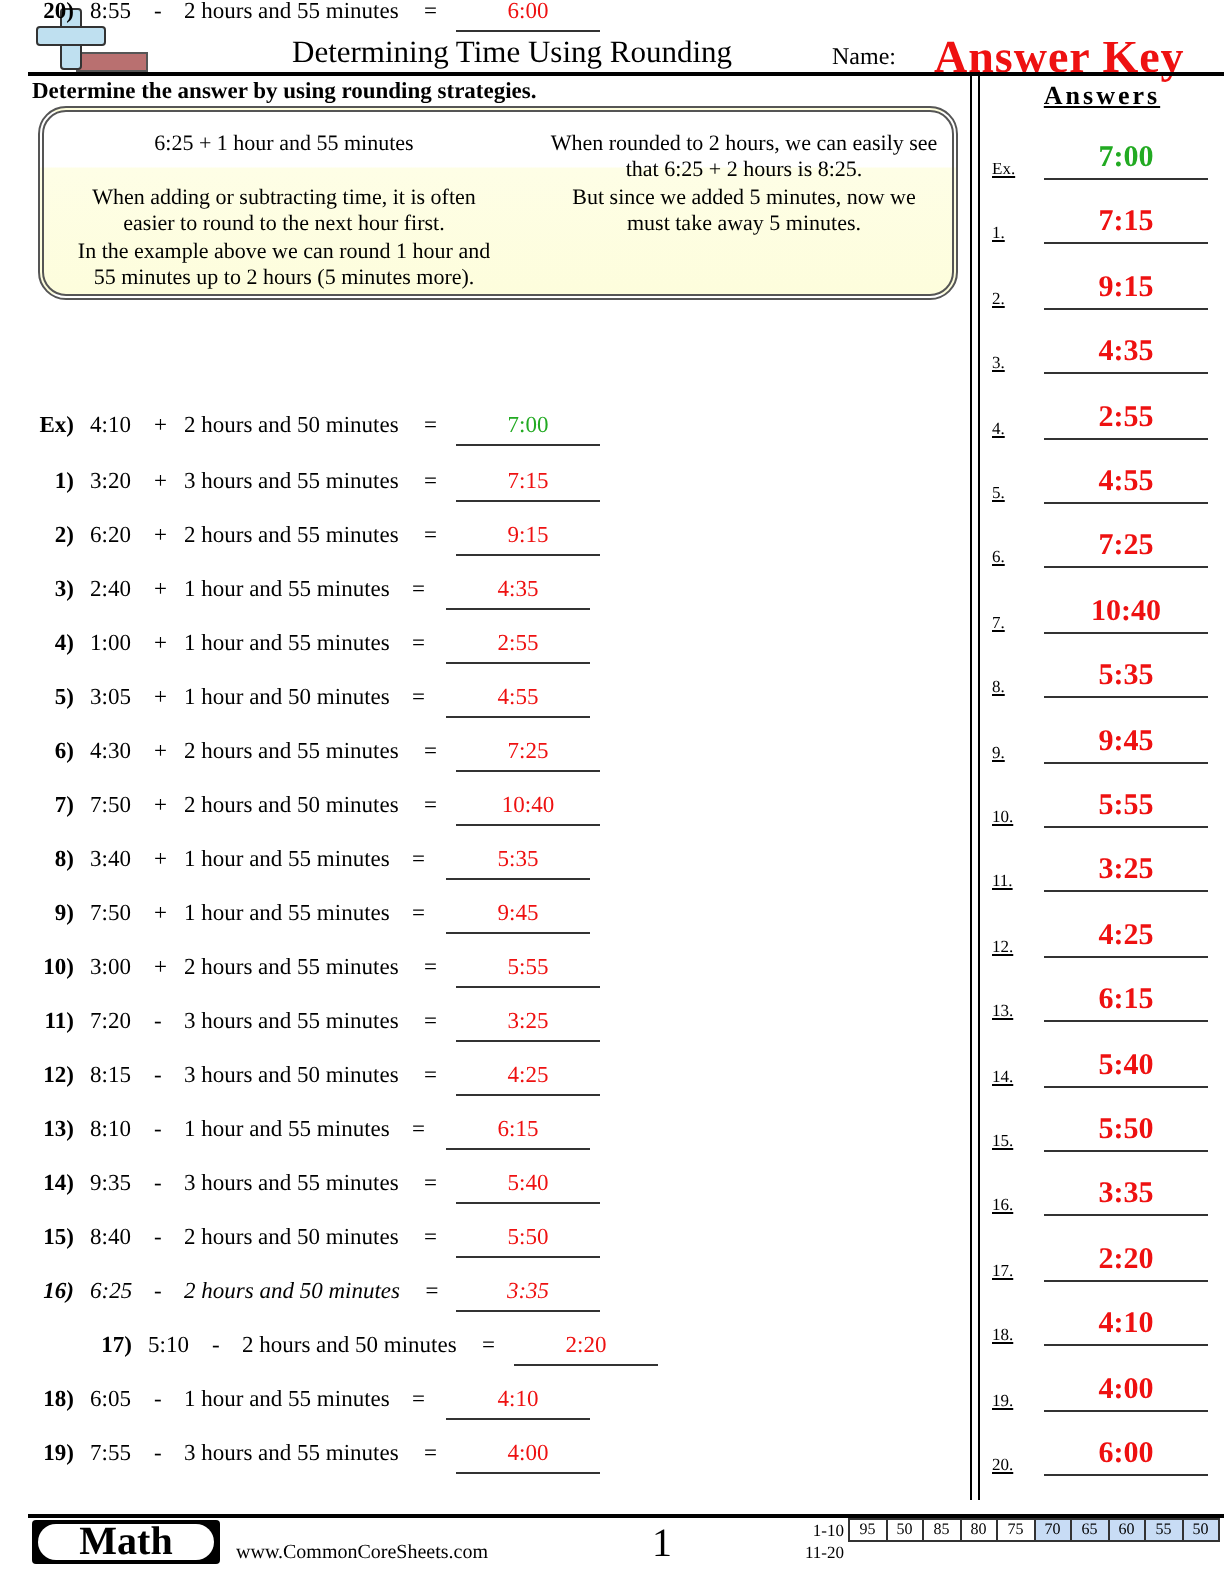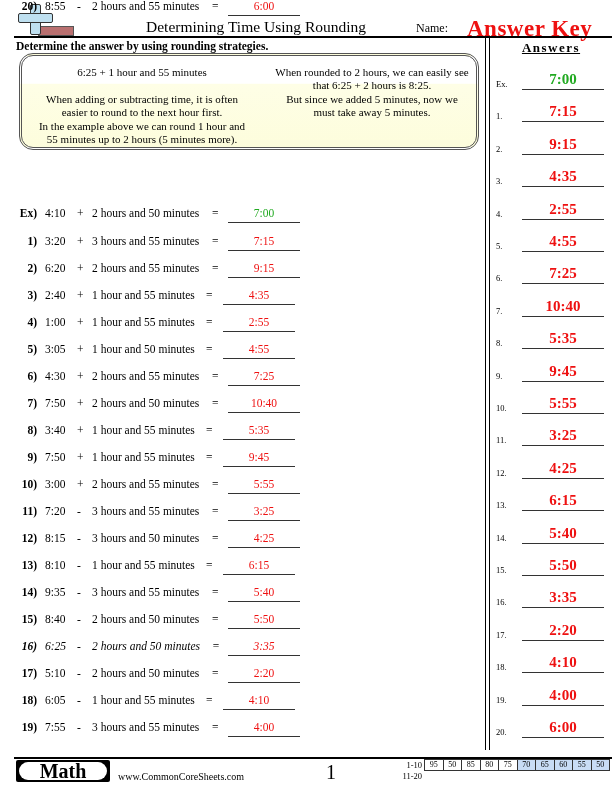--- a/index.html
+++ b/index.html
@@ -36,21 +36,21 @@
   .start { position: absolute; left: 45px; top: 0; }
   .op { position: absolute; left: 77px; top: 0; }
   .dur { position: absolute; left: 92px; top: 0; }
   .eq { position: absolute; top: 0; }
   .ans-line { position: absolute; height: 16px; border-bottom: 1.5px solid #333; text-align: center; top: 0; }
   .ans-line span { font-size: 11.5px; }
   .green { color: #22aa22; }
   .red { color: #ee1111; }
 
   .side-row { position: absolute; left: 490px; width: 122px; height: 22px; }
-  .side-row .lbl { position: absolute; left: 6px; bottom: 1px; font-size: 8.5px; }
+  .side-row .lbl { position: absolute; left: 6px; bottom: 1px; font-size: 8.5px; text-decoration: underline; }
   .side-row .line { position: absolute; left: 32px; width: 82px; bottom: 0; height: 20px; border-bottom: 1.5px solid #333; text-align: center; }
   .side-row .line span { font-size: 15px; font-weight: bold; }
 
   .footer-rule { position: absolute; left: 14px; top: 757px; width: 598px; height: 2px; background: #000; }
   .math-pill { position: absolute; left: 16px; top: 760px; width: 94px; height: 22px; background: #000; border-radius: 2px; }
   .math-pill .inner { position: absolute; left: 3px; top: 2px; width: 88px; height: 18px; background: #fff; border-radius: 10px; text-align: center; font-size: 20px; font-weight: bold; line-height: 18px; }
   .website { position: absolute; left: 118px; top: 771px; font-size: 10px; }
   .page-num { position: absolute; left: 326px; top: 761px; font-size: 20px; }
   .score-labels { position: absolute; left: 392px; top: 760px; font-size: 8.5px; text-align: right; width: 30px; line-height: 11px; }
   .score-table { position: absolute; left: 424px; top: 759px; border-collapse: collapse; }
@@ -223,21 +223,21 @@
       <div class="ans-line" style="left:228px;width:72px"><span class="red">5:50</span></div>
     </div>
     <div class="problem" style="top: 640px; width: 320px; font-style: italic;">
       <span class="pnum">16)</span>
       <span class="start">6:25</span>
       <span class="op">-</span>
       <span class="dur">2 hours and 50 minutes</span>
       <span class="eq" style="left:212px">=</span>
       <div class="ans-line" style="left:228px;width:72px"><span class="red">3:35</span></div>
     </div>
-    <div class="problem" style="top: 667px; width: 320px;">
+    <div class="problem" style="top: 667px; width: 320px; margin-left: 29px;">
       <span class="pnum">17)</span>
       <span class="start">5:10</span>
       <span class="op">-</span>
       <span class="dur">2 hours and 50 minutes</span>
       <span class="eq" style="left:212px">=</span>
       <div class="ans-line" style="left:228px;width:72px"><span class="red">2:20</span></div>
     </div>
     <div class="problem" style="top: 694px; width: 320px;">
       <span class="pnum">18)</span>
       <span class="start">6:05</span>

